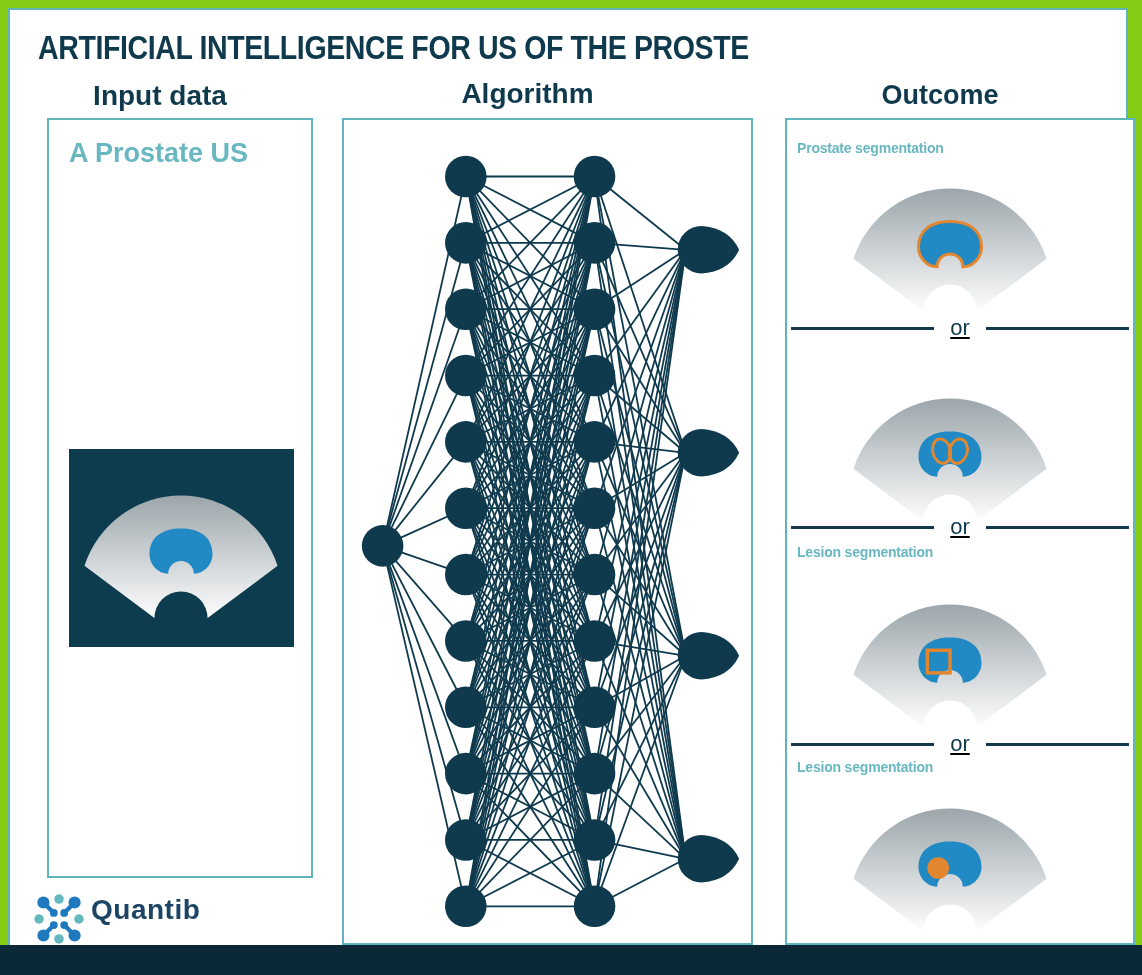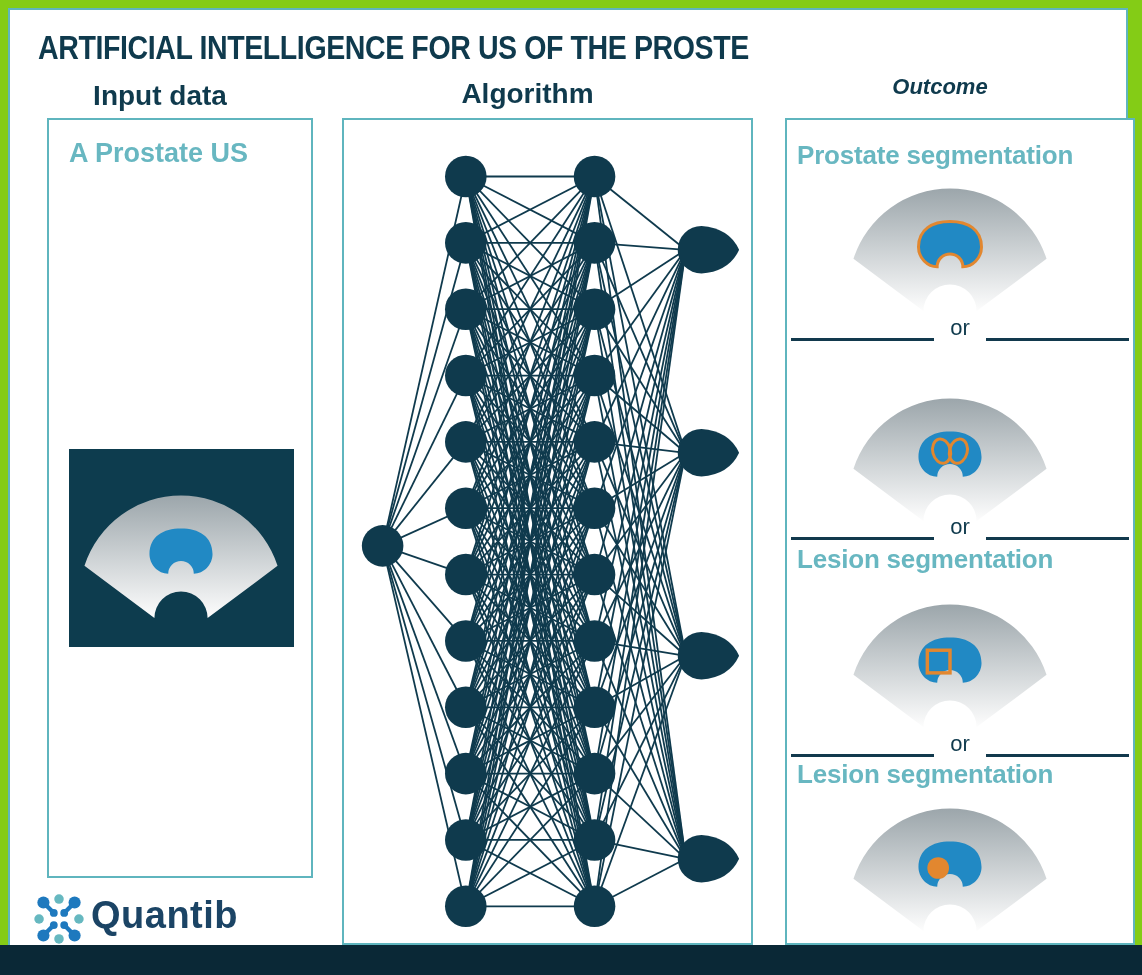--- a/index.html
+++ b/index.html
@@ -13,40 +13,40 @@
   .col-header{position:absolute;font-size:28px;font-weight:bold;color:#0f3a4d;text-align:center;}
   .panel{position:absolute;border:2px solid #5fb5be;box-sizing:border-box;background:#fff;margin-left:20px;}
   .input-panel{left:27px;top:118px;width:266px;height:760px;}
   .algo-panel{left:322px;top:118px;width:411px;height:827px;}
   .outcome-panel{left:765px;top:118px;width:350px;height:827px;}
   .teal-label{position:absolute;font-weight:bold;color:#68b7c1;white-space:nowrap;}
   .us-box{position:absolute;left:20px;top:329px;width:225px;height:198px;background:#0d3c4e;}
   .fan{position:absolute;}
   .fan svg{display:block;}
   .net-svg{position:absolute;left:0;top:0;width:100%;height:100%;}
-  .divider{position:absolute;left:4px;right:4px;height:26px;display:flex;align-items:flex-end;}
+  .divider{position:absolute;left:4px;right:4px;height:26px;display:flex;align-items:center;text-decoration:underline;}
   .divider .line{flex:1;height:3px;background:#12394d;}
   .divider .or-text{padding:0 16px;font-size:22px;color:#0f3a4d;line-height:26px;}
-  .out-label{left:10px;font-size:26px;letter-spacing:-0.2px;}
+  .out-label{left:10px;font-size:14px;letter-spacing:-0.2px;}
   .logo{position:absolute;left:33px;top:890px;width:260px;height:60px;}
   .logo-mark{position:absolute;left:0;top:2px;width:52px;height:54px;}
-  .logo-word{position:absolute;left:58px;top:4px;font-size:38px;font-weight:bold;
+  .logo-word{position:absolute;left:58px;top:4px;font-size:28px;font-weight:bold;
              color:#1b4465;letter-spacing:0.5px;}
 </style>
 </head>
 <body>
 
 <div class="page">
   <div class="canvas"></div>
 
   <div class="title">ARTIFICIAL INTELLIGENCE FOR US OF THE PROSTE</div>
 
   <div class="col-header" style="left:322px;width:411px;top:78px;">Algorithm</div>
   <div class="col-header" style="left:27px;width:266px;top:80px;">Input data</div>
-  <div class="col-header" style="left:765px;width:350px;top:74px;font-size:22px;font-style:italic;">Outcome</div>
+  <div class="col-header" style="left:765px;width:350px;top:80px;font-size:27px;">Outcome</div>
 
   <div class="panel input-panel">
     <div class="teal-label" style="left:20px;top:18px;font-size:27px;">A Prostate US</div>
     <div class="us-box">
       <div class="fan" style="left:13px;top:40px;width:198px;height:133px;">
           <svg viewBox="0 0 200 135" width="100%" height="100%">
     <defs>
               <linearGradient id="fanGrad0" x1="0" y1="0" x2="0" y2="1">
       <stop offset="0" stop-color="#9ca6ab"></stop>
                 <stop offset="1" stop-color="#fdfdfd"></stop>

